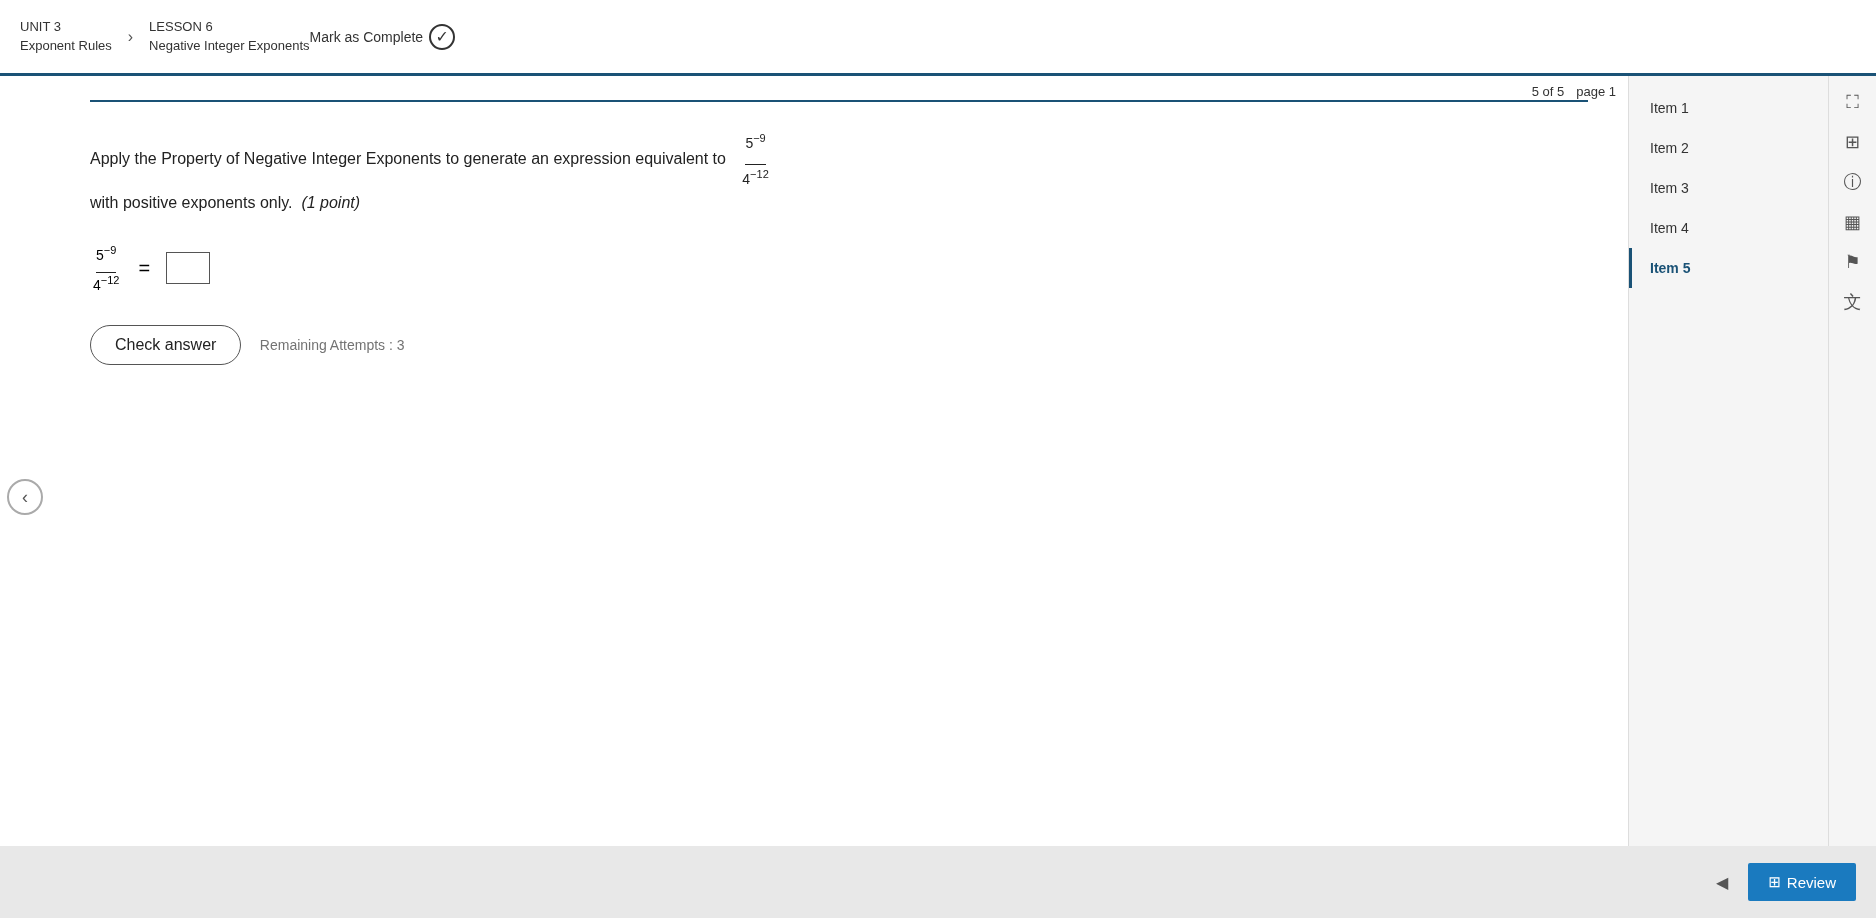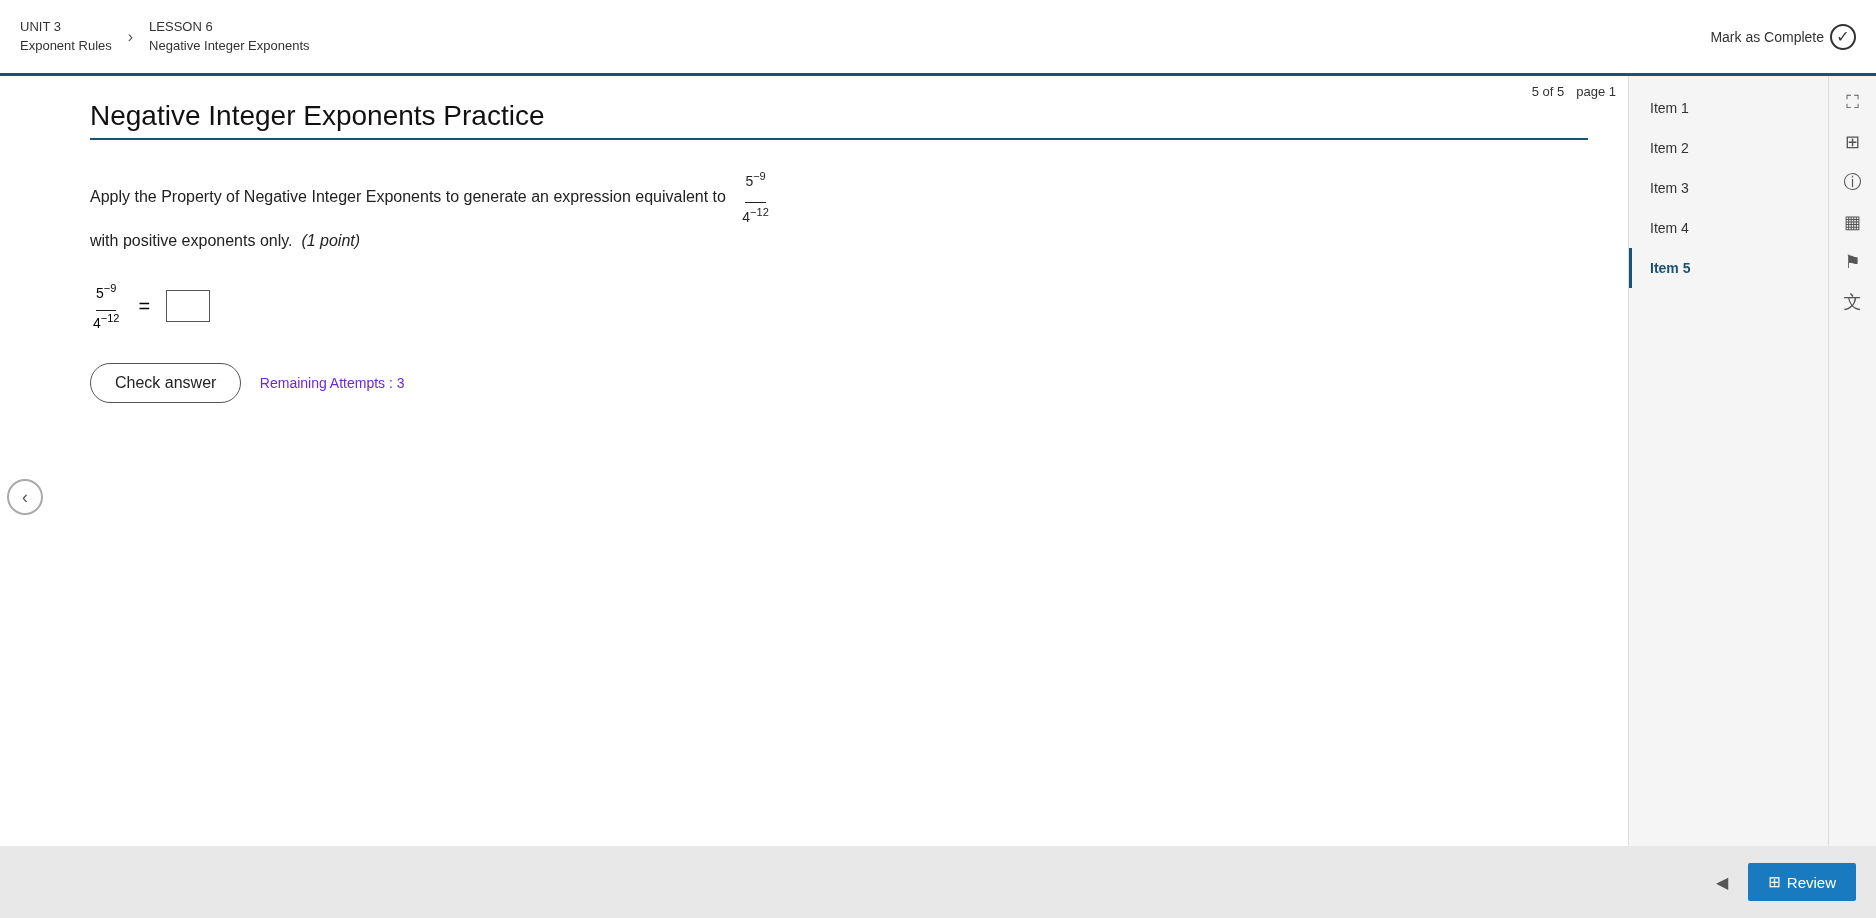--- a/index.html
+++ b/index.html
@@ -5,21 +5,20 @@
     * { box-sizing: border-box; margin: 0; padding: 0; }
     body { font-family: Arial, sans-serif; background: #f0f0f0; width: 1876px; height: 918px; overflow: hidden; position: relative; }
 
     
     .top-bar {
       background: #fff;
       border-bottom: 3px solid #1a5276;
       padding: 8px 20px;
       display: flex;
       align-items: center;
-      justify-content: space-between;
       height: 76px;
     }
     .top-bar-left {
       display: flex;
       align-items: center;
       gap: 12px;
     }
     .unit-info {
       display: flex;
       flex-direction: column;
@@ -171,21 +170,21 @@
       border-radius: 22px;
       padding: 10px 24px;
       font-size: 16px;
       color: #222;
       background: #fff;
       cursor: pointer;
       margin-right: 14px;
     }
     .remaining-text {
       font-size: 14px;
-      color: #6d28d9;
+      color: #737373;
       text-align: center;
     }
 
     
     .right-sidebar {
       width: 200px;
       background: #f5f5f5;
       border-left: 1px solid #ddd;
       display: flex;
       flex-direction: column;
@@ -304,21 +303,20 @@
   <span>page 1</span>
 </div>
 
 <div class="main-layout">
 
   <div class="left-nav">
     <div class="nav-circle">‹</div>
   </div>
 
   <div class="content-area">
-    <h1 class="page-title">Negative Integer Exponents Practice</h1>
     <hr class="divider">
 
     <p class="question-text">
       <span>Apply the Property of Negative Integer Exponents to generate an expression equivalent to</span>
       &nbsp;
       <span class="fraction">
         <span class="fraction-num">5<sup>−9</sup></span>
         <span class="fraction-den">4<sup>−12</sup></span>
       </span>
       <br>

